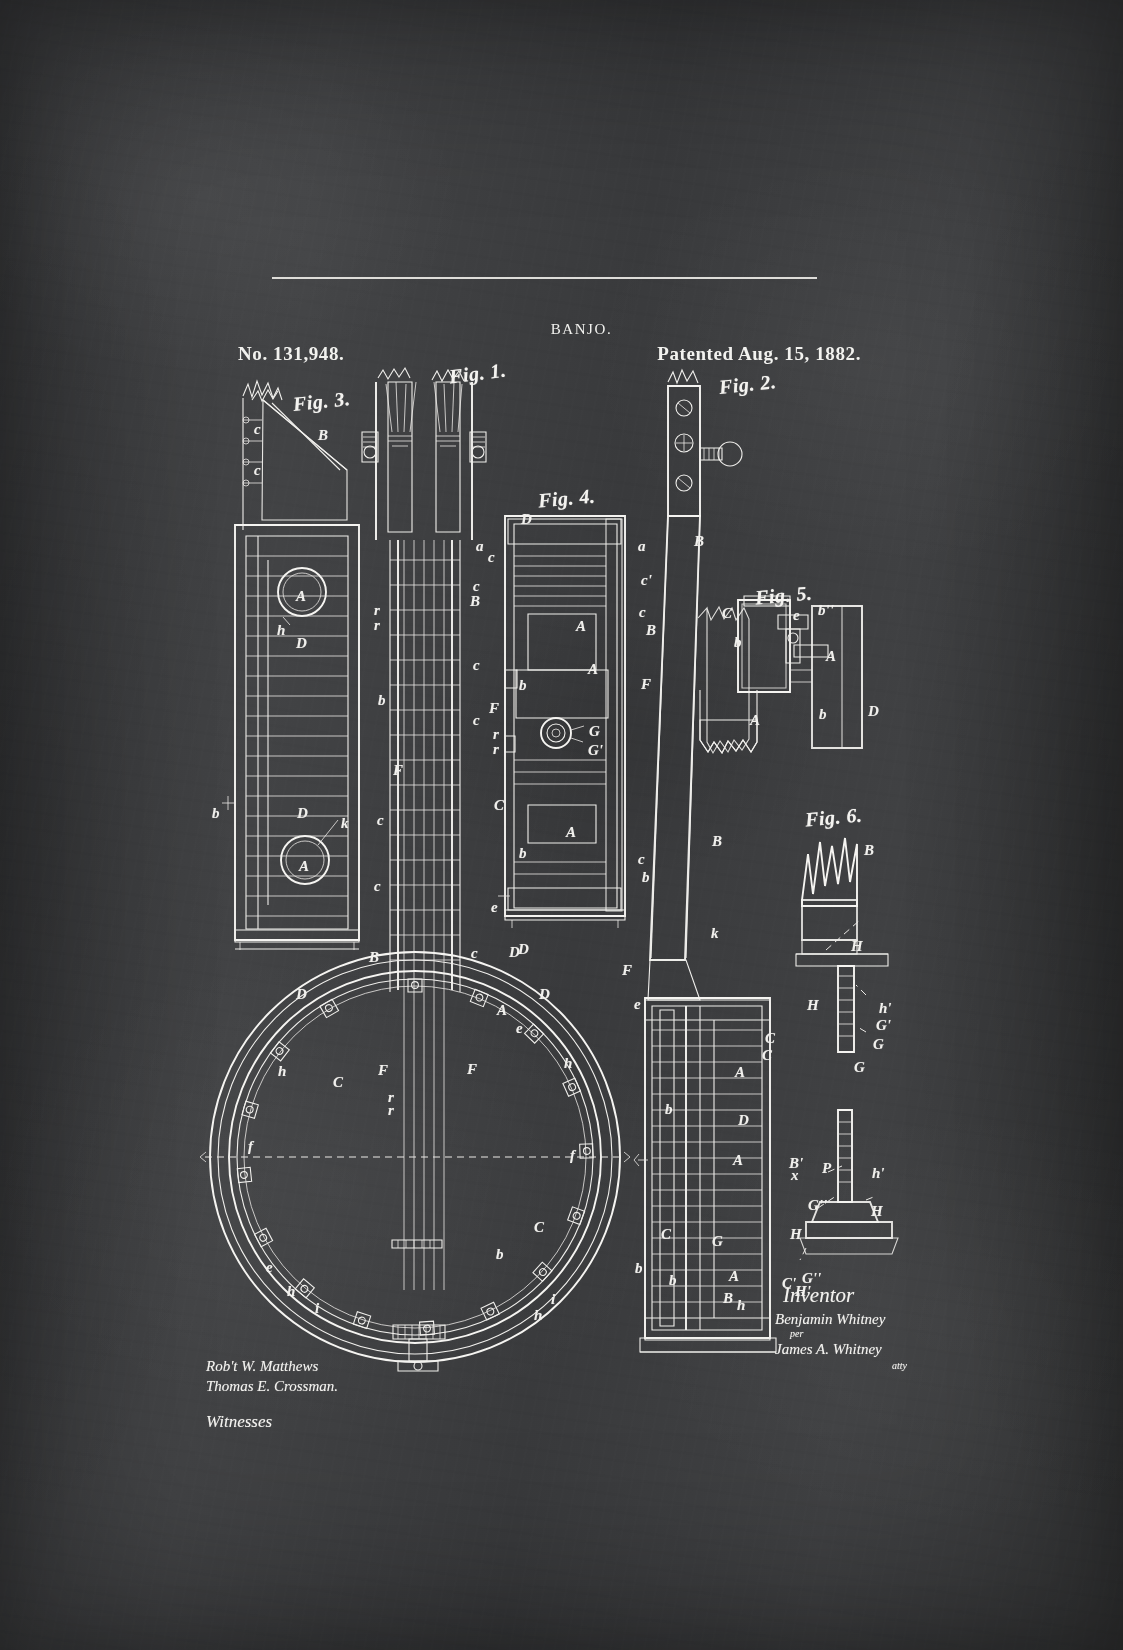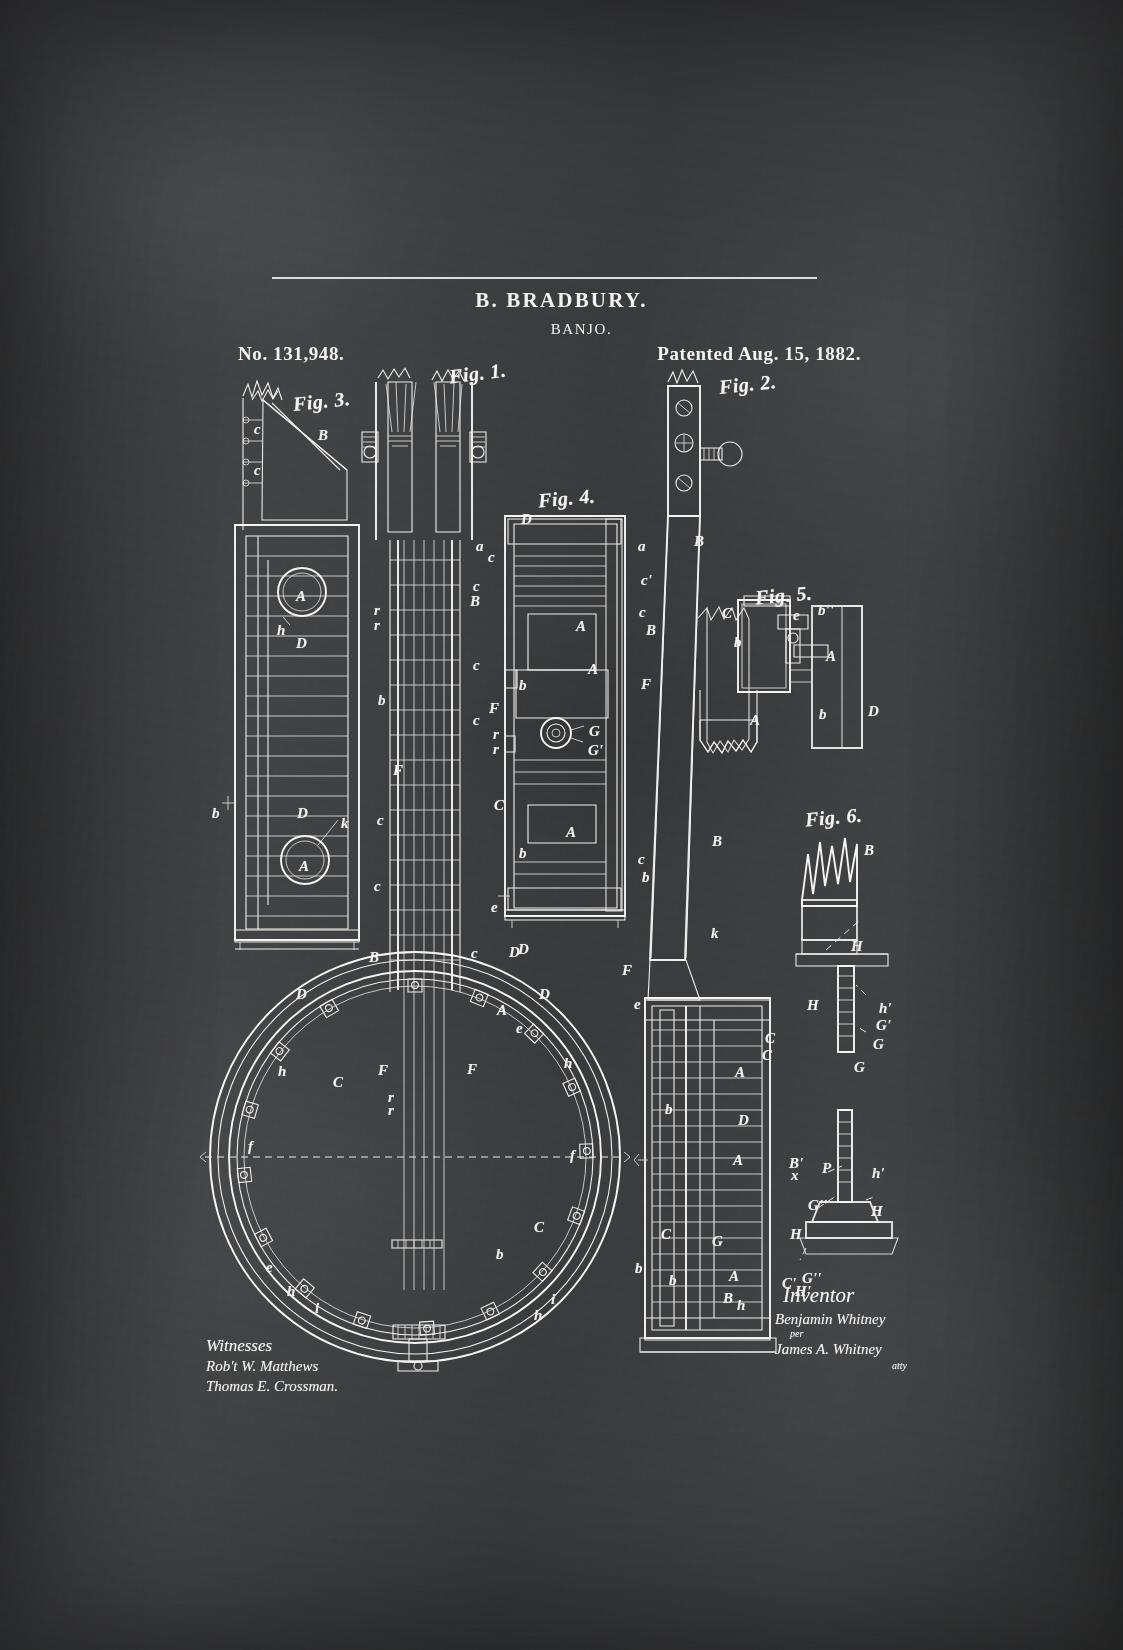--- a/index.html
+++ b/index.html
@@ -88,21 +88,20 @@
 </head>
 <body>
 
 <div id="page">
   <div id="board"></div>
   <div id="streaks"></div>
 
   <div id="content">
 
     <div class="rule"></div>
-    <div class="hdr inventor-name">B. BRADBURY.</div>
     <div class="hdr subject">BANJO.</div>
     <div class="patno">No. 131,948.</div>
     <div class="patdate">Patented Aug. 15, 1882.</div>
 
     <svg class="art" viewBox="0 0 1123 1650">
 
       <defs>
         <pattern id="hatch" width="6" height="6" patternUnits="userSpaceOnUse" patternTransform="rotate(45)">
           <line x1="0" y1="0" x2="0" y2="6" stroke="#efeeea" stroke-width="1.3"></line>
         </pattern>
@@ -647,21 +646,21 @@
         <div class="ref" style="left: 822px; top: 1160px;">P</div>
         <div class="ref" style="left: 872px; top: 1165px;">h'</div>
         <div class="ref" style="left: 808px; top: 1197px;">G''</div>
         <div class="ref" style="left: 871px; top: 1203px;">H</div>
         <div class="ref" style="left: 790px; top: 1226px;">H</div>
         <div class="ref" style="left: 782px; top: 1275px;">C'</div>
         <div class="ref" style="left: 795px; top: 1283px;">H'</div>
         <div class="ref" style="left: 802px; top: 1270px;">G''</div>
       </div>
 
-    <div class="sig sig-head" style="left:206px;top:1328px;text-align:center;">Witnesses</div>
+    <div class="sig sig-head" style="left:206px;top:1404px;text-align:center;">Witnesses</div>
     <div class="sig sig-line" style="left:206px;top:1350px;">Rob't W. Matthews</div>
     <div class="sig sig-line" style="left:206px;top:1370px;">Thomas E. Crossman.</div>
 
     <div class="sig sig-inventor" style="left:783px;top:1275px;">Inventor</div>
     <div class="sig sig-name" style="left:775px;top:1303px;">Benjamin Whitney</div>
     <div class="sig sig-small" style="left:790px;top:1320px;">per</div>
     <div class="sig sig-name" style="left:775px;top:1333px;">James A. Whitney</div>
     <div class="sig sig-small" style="left:892px;top:1352px;">atty</div>
 
   </div>

